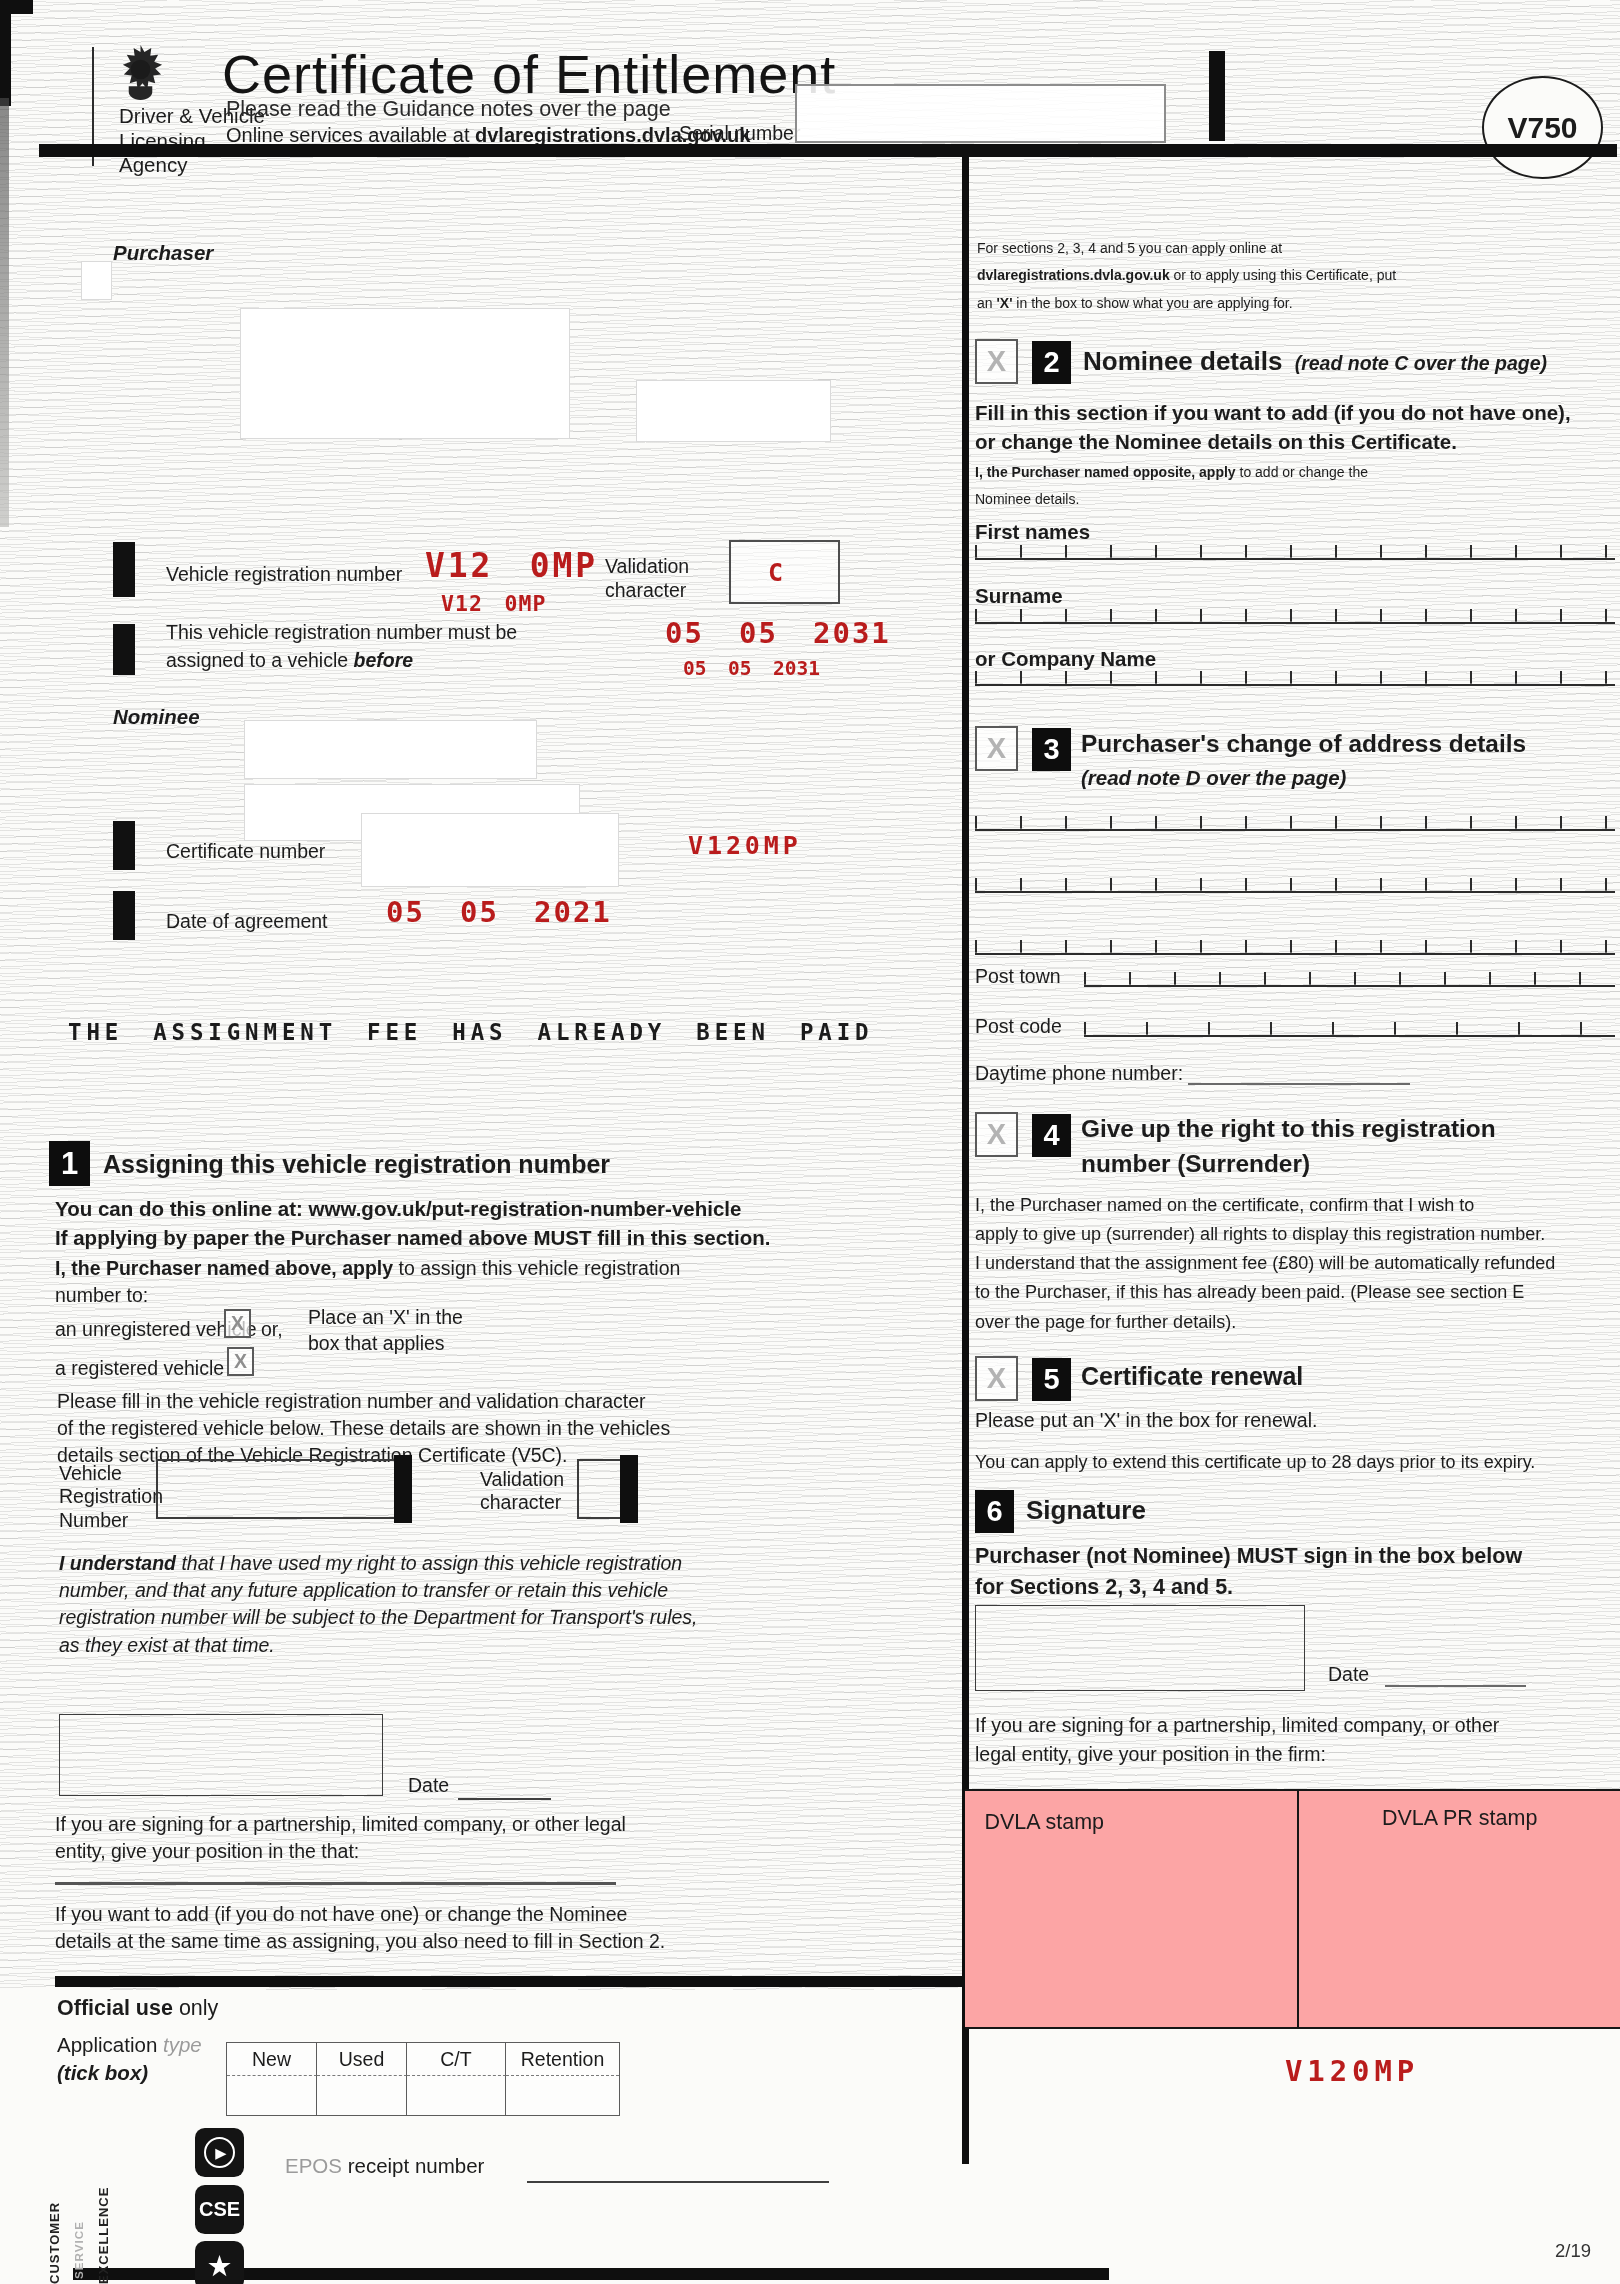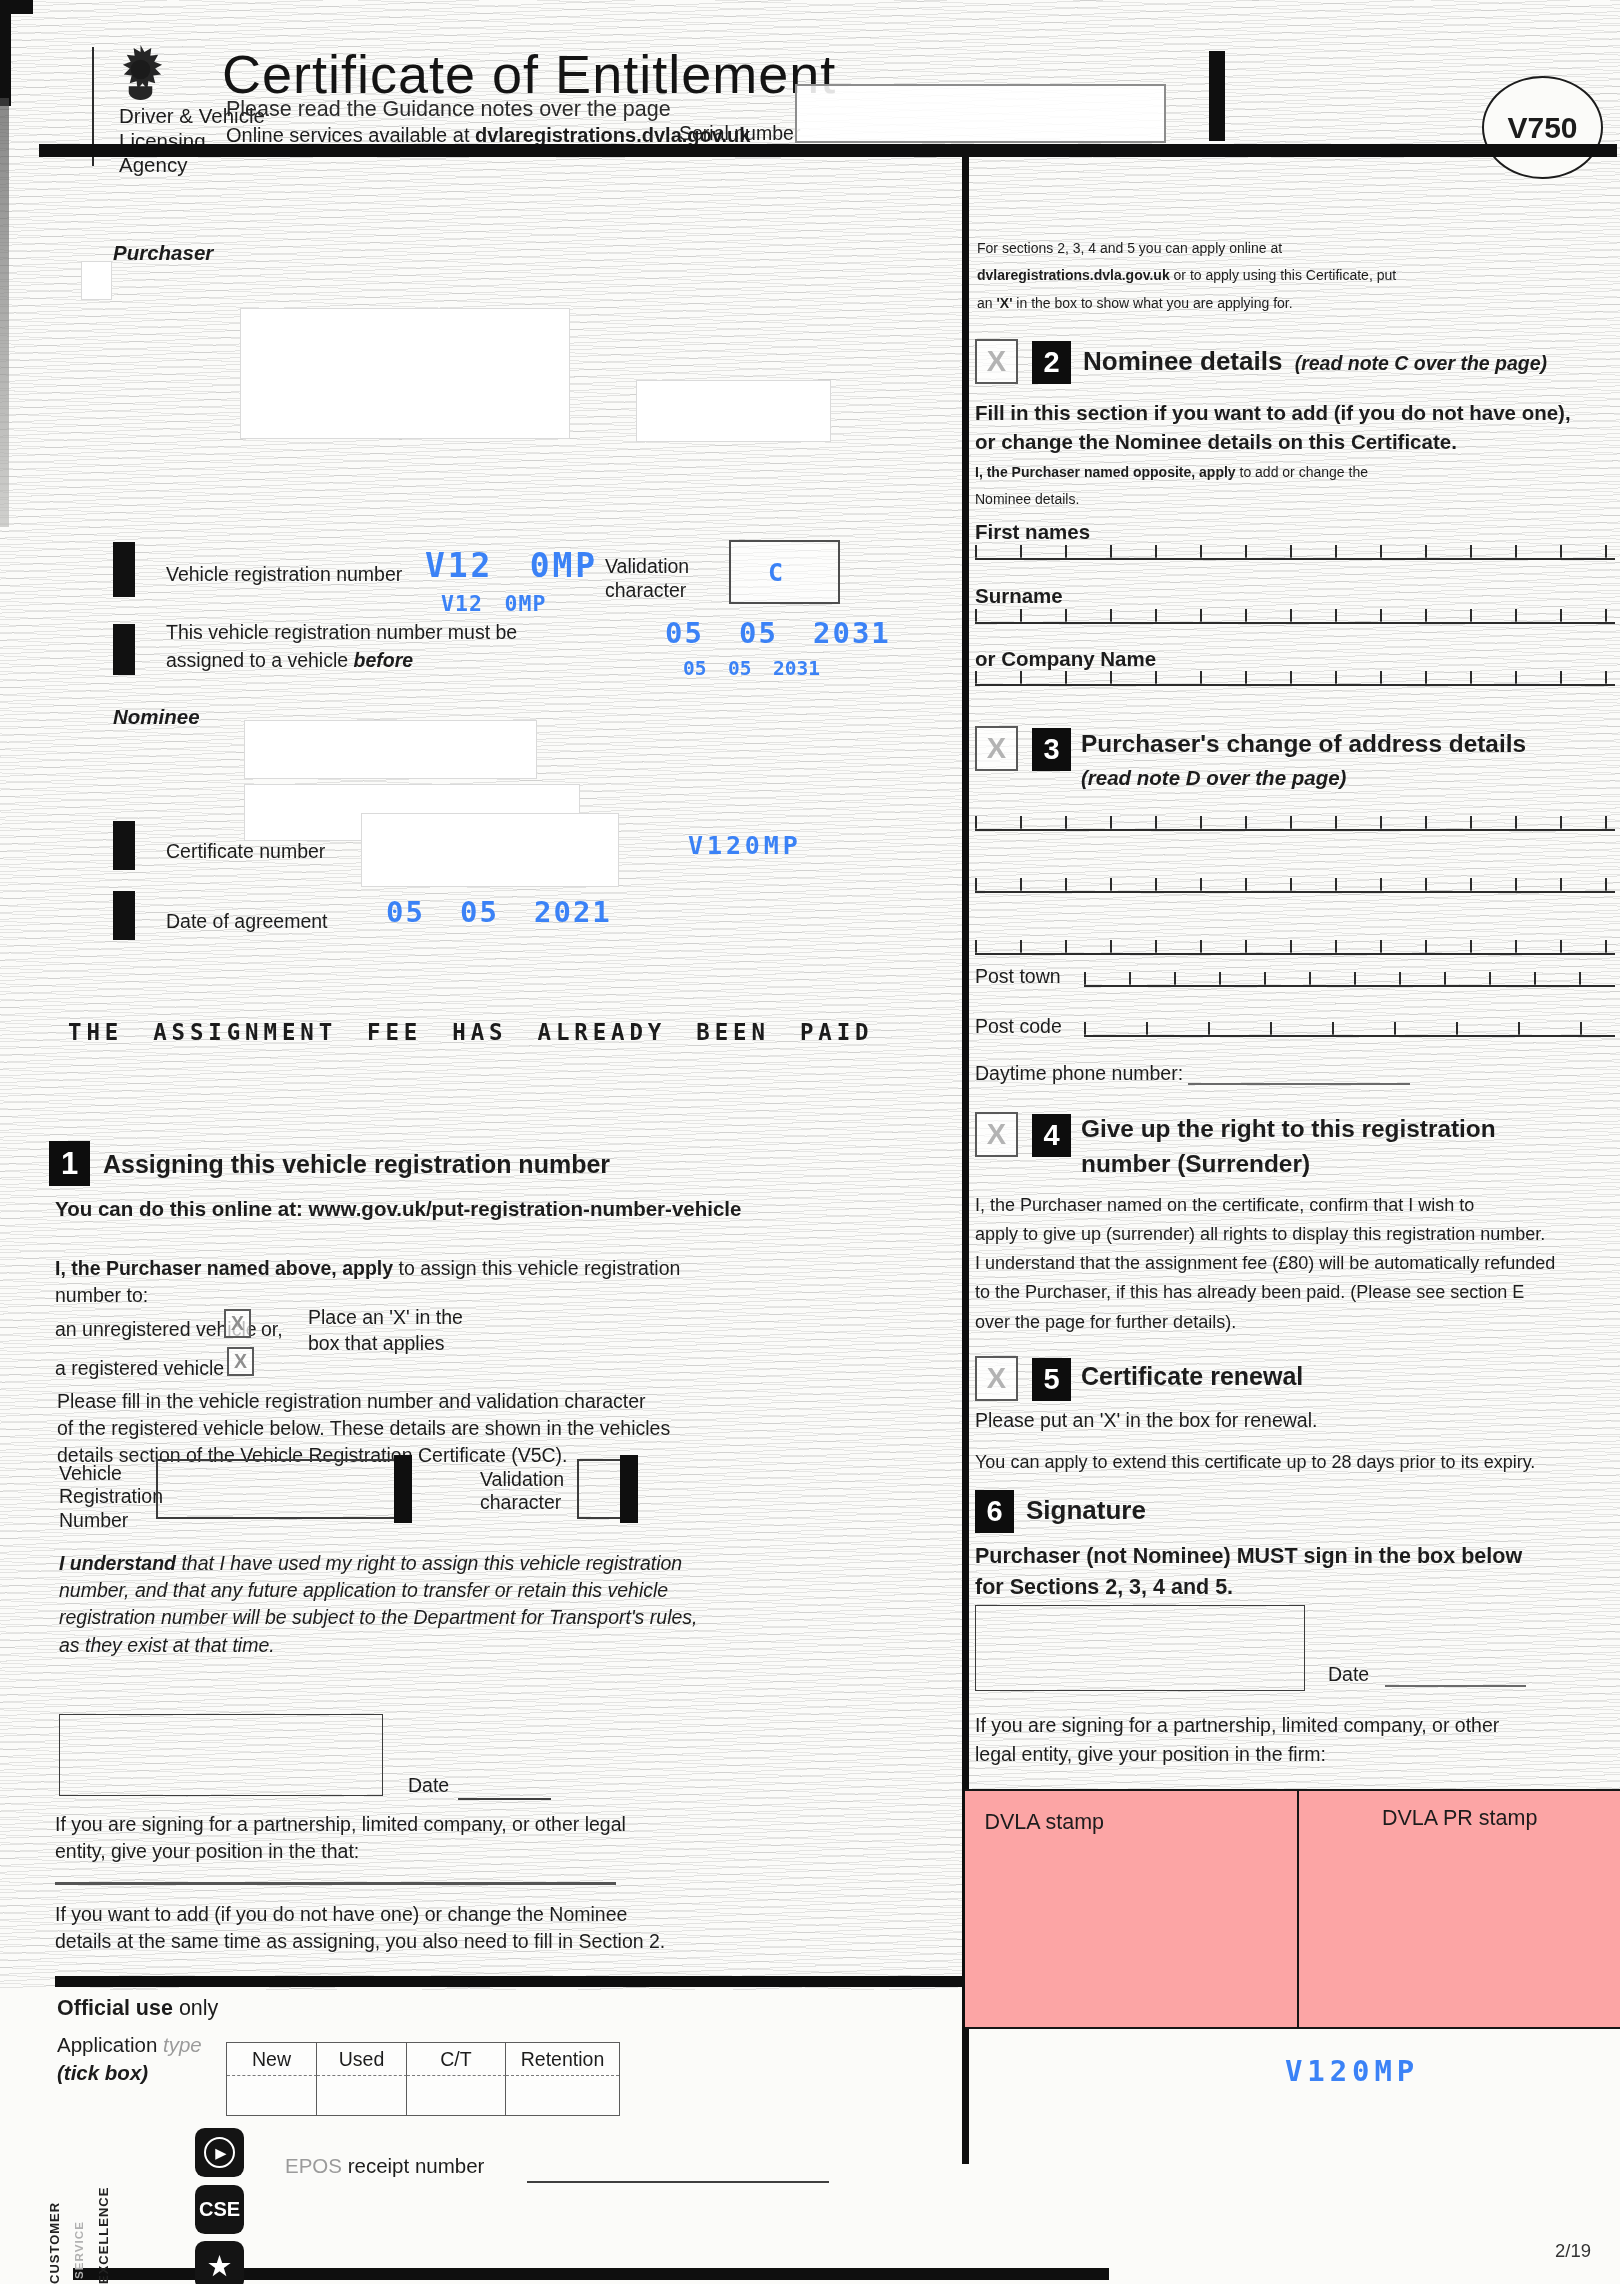--- a/index.html
+++ b/index.html
@@ -20,21 +20,21 @@
   .faded{color:#9b9b9b}
   .white{position:absolute;background:#fff;border:1px solid rgba(150,150,150,.35)}
   .blackbar{position:absolute;background:#0f0f0f}
   .vmark{position:absolute;background:#111}
   .numsq{position:absolute;background:#0d0d0d;color:#fff;font-weight:bold;
     display:flex;align-items:center;justify-content:center}
   .cb{position:absolute;border:2px solid #5a5a5a;background:rgba(255,255,255,.7);
     display:flex;align-items:center;justify-content:center;font-weight:bold}
   .cb-x-light{color:#b3b3b3}.cb-x-mid{color:#8e8e8e}
   .stamp{position:absolute;font-family:"DejaVu Sans Mono",monospace;font-weight:bold;
-    color:#3b82f6;white-space:nowrap}
+    color:#b91c1c;white-space:nowrap}
   .comb{position:absolute;border-bottom:2px solid #2c2c2c;
     background-image:repeating-linear-gradient(90deg,#2c2c2c 0 2px,transparent 2px 45px);
     background-size:100% 12.7px;background-repeat:no-repeat;background-position:0 100%}
   .comb.wide{background-image:repeating-linear-gradient(90deg,#2c2c2c 0 2px,transparent 2px 62px)}
   .box{position:absolute;border:2px solid #3c3c3c}
   .uline{position:absolute;background:#3f3f3f}
   .oval{position:absolute;border:2.9px solid #1c1c1c;border-radius:50%;background:#fbfbf9;
     display:flex;align-items:center;justify-content:center;font-weight:bold;font-size:30px}
   .otable{position:absolute;display:grid;grid-template-columns:90px 90px 99px 113px;
     grid-template-rows:33px 39px;border:1.6px solid #5c5c5c;background:rgba(255,255,255,.5)}
@@ -122,20 +122,21 @@
 
   <div class="vmark" style="left:113px;top:891px;width:21.5px;height:49px"></div>
   <div class="txt s20" style="left:166px;top:909px">Date of agreement</div>
   <div class="stamp" style="left:386px;top:895px;font-size:29px;word-spacing:15.6px;letter-spacing:2px">05 05 2021</div>
 
   <div class="txt b" style="left:68px;top:1018px;font-size:22.4px;letter-spacing:4.9px;word-spacing:11.7px;font-family:'DejaVu Sans Mono',monospace">THE ASSIGNMENT FEE HAS ALREADY BEEN PAID</div>
 
   <div class="numsq" style="left:49px;top:1141px;width:41px;height:45px;font-size:31px">1</div>
   <div class="txt s26 b" style="left:103px;top:1149px">Assigning this vehicle registration number</div>
   <div class="txt s21 b" style="left:55px;top:1196px">You can do this online at: www.gov.uk/put-registration-number-vehicle</div>
+  <div class="txt s21 b" style="left:55px;top:1225px">If applying by paper the Purchaser named above MUST fill in this section.</div>
   <div class="txt s20" style="left:55px;top:1256px">
     <span class="b">I, the Purchaser named above, apply</span><span> to assign this vehicle registration</span>
   </div>
   <div class="txt s20" style="left:55px;top:1283px">number to:</div>
 
   <div class="txt s20" style="left:55px;top:1317px">an unregistered vehicle</div>
   <div class="cb s20" style="left:224px;top:1309px;width:27px;height:29px">
     <span class="cb-x-mid">X</span>
   </div>
   <div class="txt s20" style="left:261px;top:1317px">or,</div>

